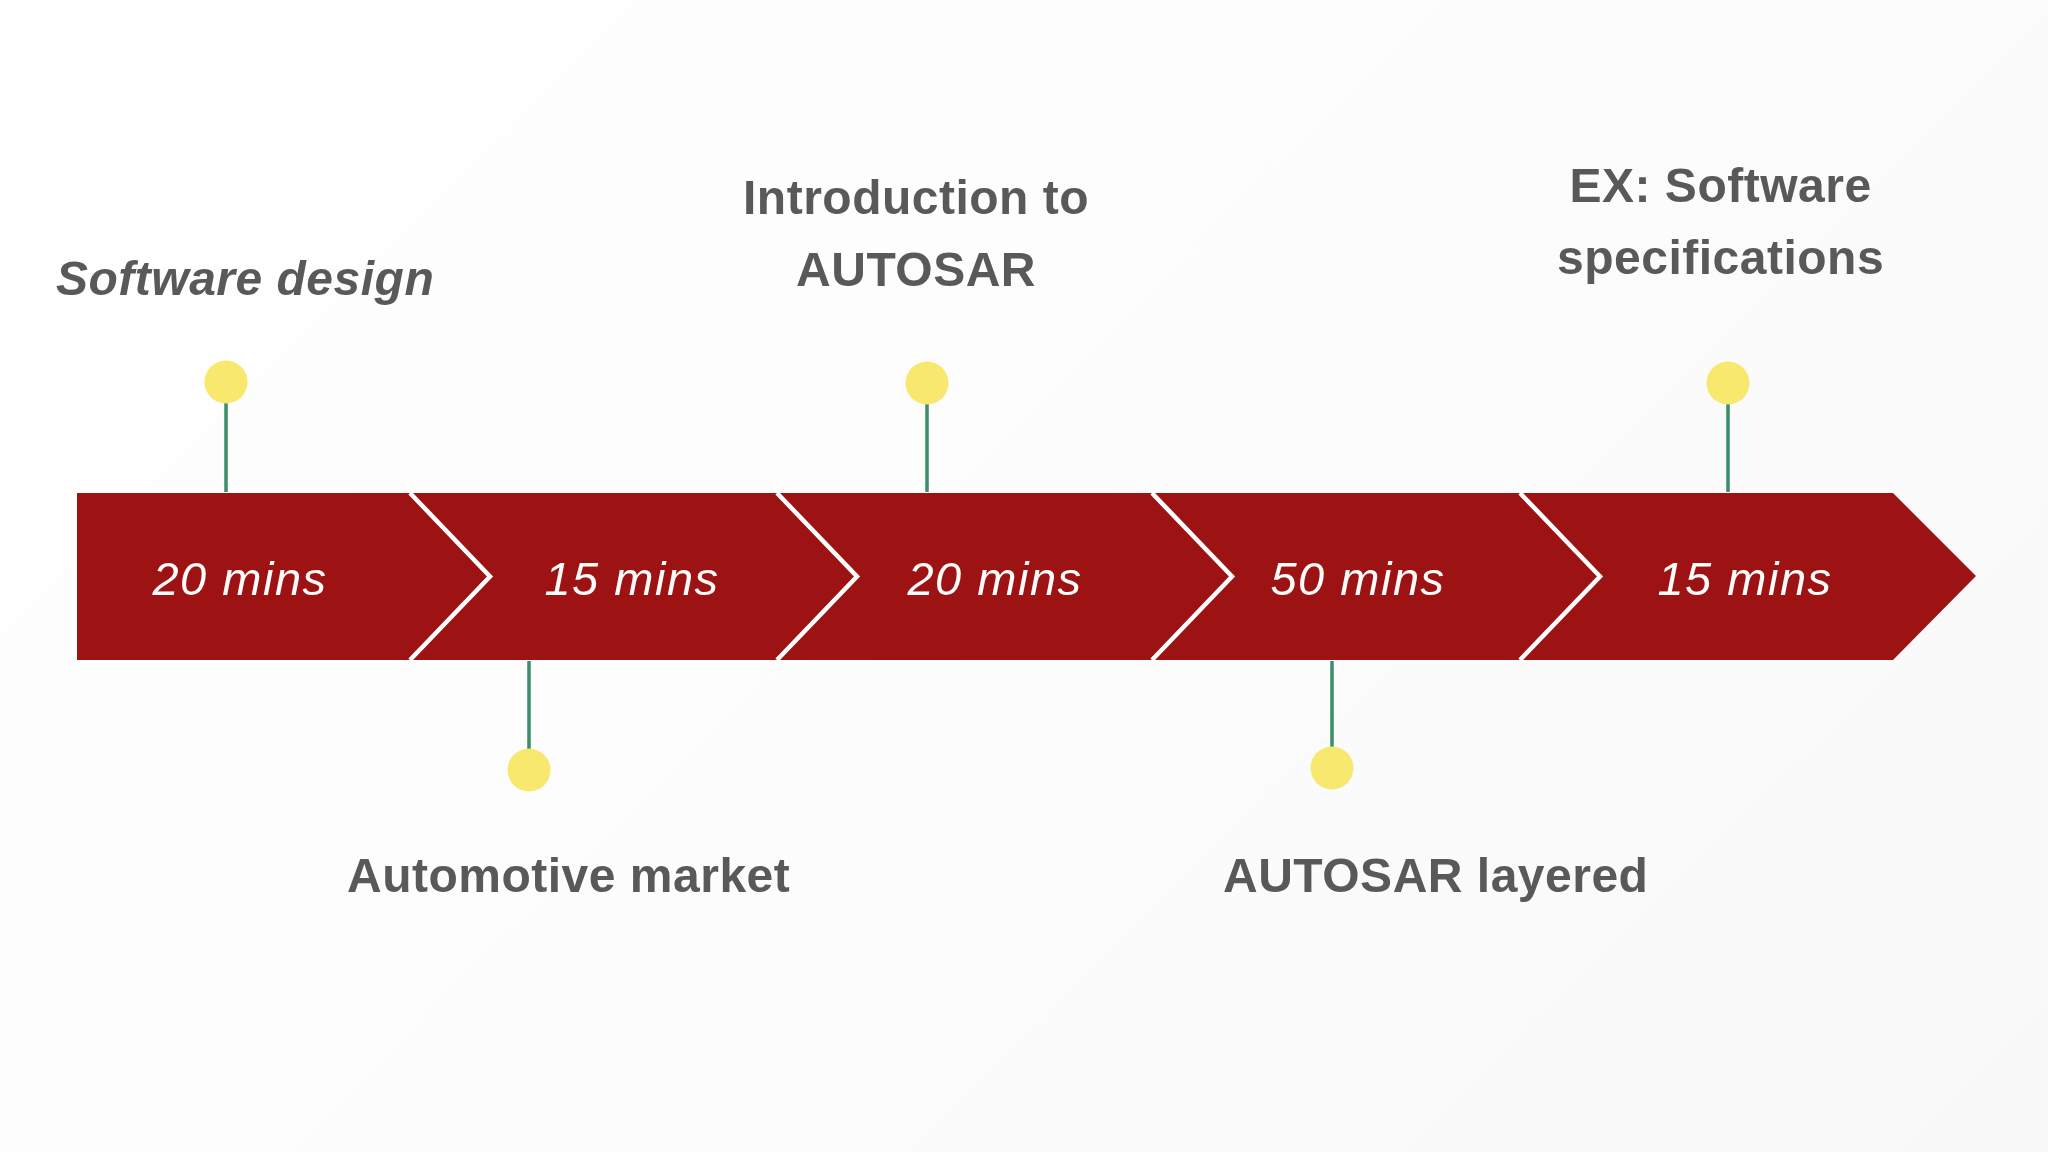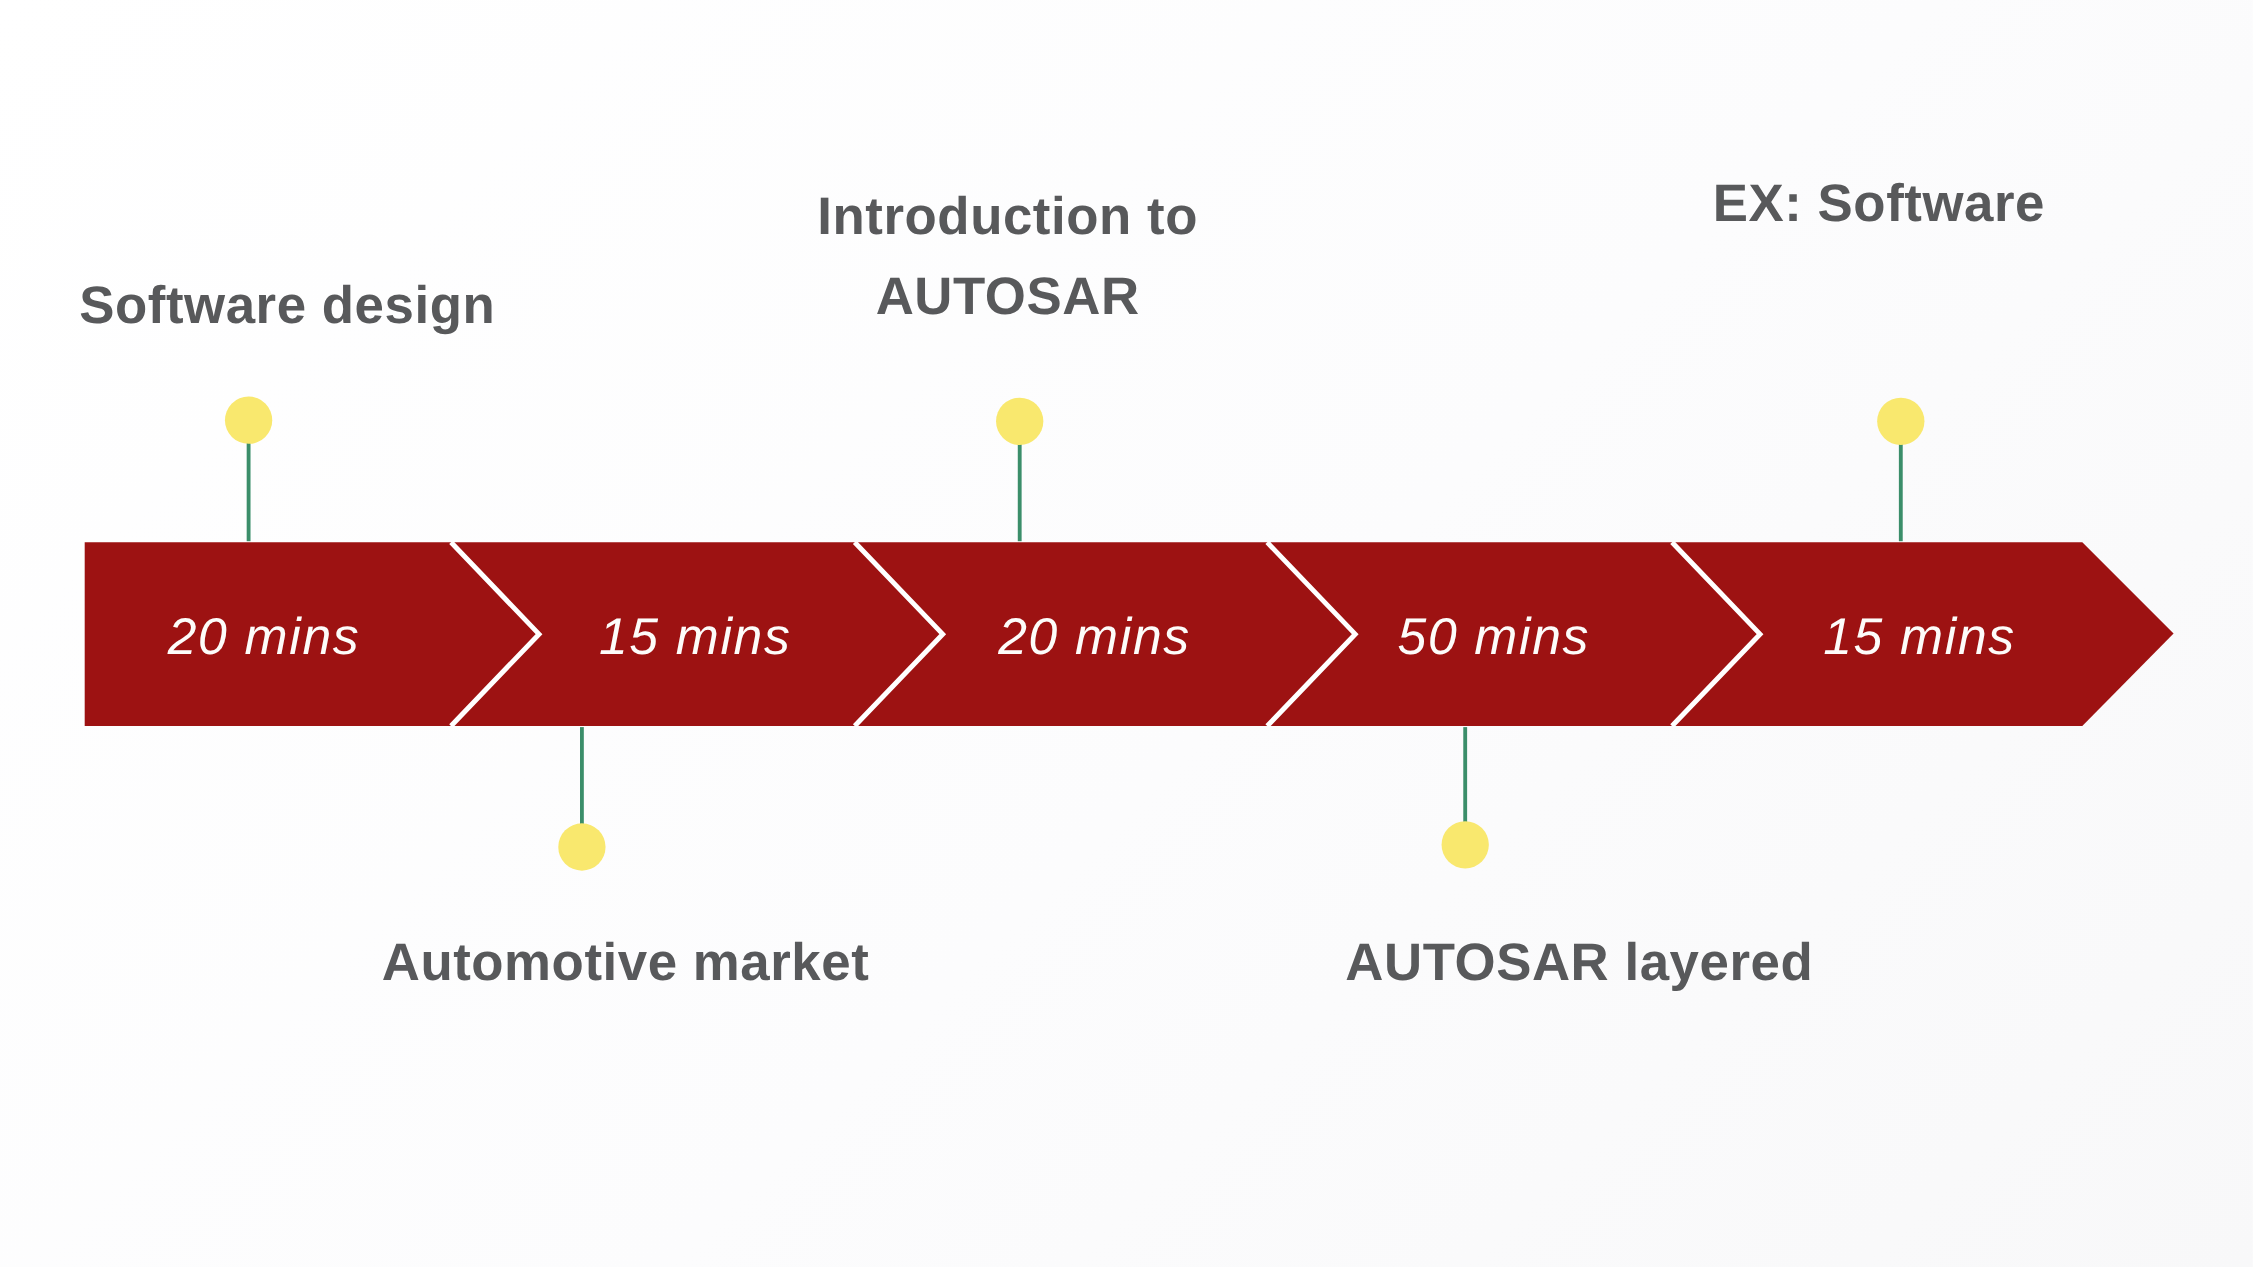--- a/index.html
+++ b/index.html
@@ -71,34 +71,35 @@
     <circle cx="1332" cy="768" r="21.5" fill="#f9e86e"></circle>
     <circle cx="1728" cy="383" r="21.5" fill="#f9e86e"></circle>
   </svg>
 
   <div class="duration" style="left:240px; top:578px;">20 mins</div>
   <div class="duration" style="left:632px; top:578px;">15 mins</div>
   <div class="duration" style="left:995px; top:578px;">20 mins</div>
   <div class="duration" style="left:1358px; top:578px;">50 mins</div>
   <div class="duration" style="left:1745px; top:578px;">15 mins</div>
 
-  <div class="milestone" style="left:72px; top:243px;">
+  <div class="milestone" style="left:56px; top:243px;font-style:italic;">
     <span>Software design</span>
   </div>
 
   <div class="milestone" style="left:347px; top:840px;">
     <span>Automotive market</span>
   </div>
 
   <div class="milestone" style="left:743px; top:162px;text-align:center;">
     <span>Introduction to</span><br>
     <span>AUTOSAR</span>
   </div>
 
   <div class="milestone" style="left:1223px; top:840px;">
     <span>AUTOSAR layered</span><br>
   </div>
 
   <div class="milestone" style="left:1557px; top:150px;text-align:center;">
     <span>EX: Software</span><br>
+    <span>specifications</span>
   </div>
 
 </div>
 
 </body></html>

